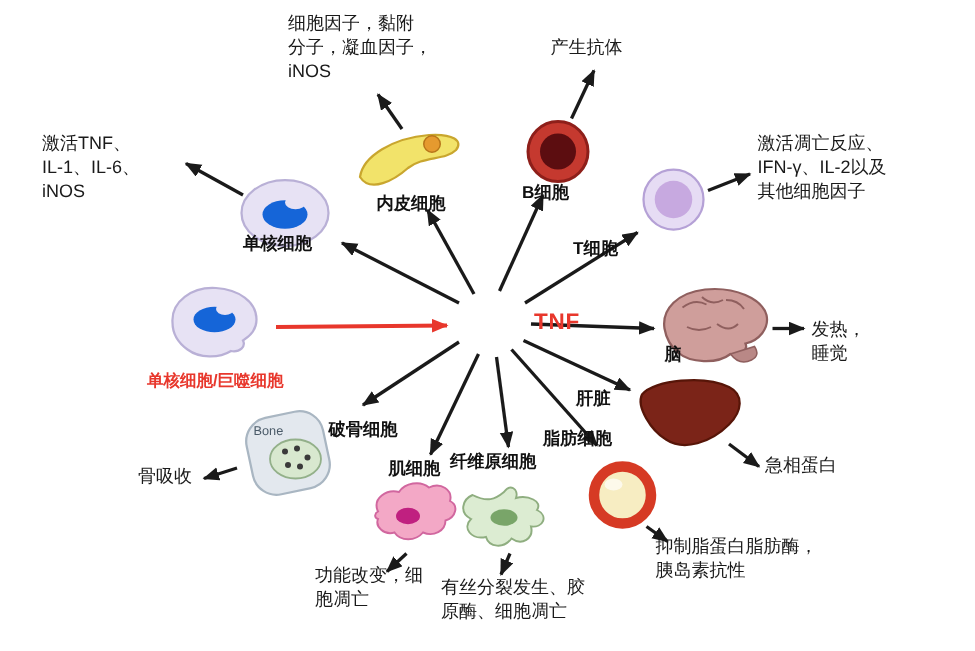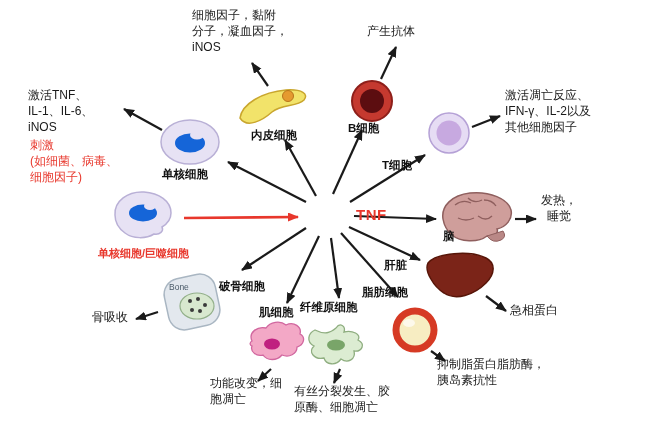--- a/index.html
+++ b/index.html
@@ -118,42 +118,39 @@
       <circle cx="415" cy="330" r="19" fill="#f7edc2" stroke="#d63a24" stroke-width="7"></circle>
       <ellipse cx="409" cy="323" rx="6" ry="4" fill="#fdfaf0" opacity="0.9"></ellipse>
     </g>
   </svg>
 
   <div class="tnf" style="left:308px;top:206px;">TNF</div>
 
   <div class="ann" style="left:28px;top:88px;">激活TNF、
 IL-1、IL-6、
 iNOS</div>
-  <div class="ann red" style="left:30px;top:138px;">刺激
-(如细菌、病毒、
-细胞因子)</div>
   <div class="ann" style="left:192px;top:8px;">细胞因子，黏附
 分子，凝血因子，
 iNOS</div>
   <div class="ann" style="left:367px;top:24px;">产生抗体</div>
   <div class="ann" style="left:505px;top:88px;">激活凋亡反应、
 IFN-γ、IL-2以及
 其他细胞因子</div>
-  <div class="ann" style="left:541px;top:193px;text-align:center;">发热，
+  <div class="ann" style="left:541px;top:212px;">发热，
 睡觉</div>
   <div class="ann" style="left:510px;top:303px;">急相蛋白</div>
   <div class="ann" style="left:92px;top:310px;">骨吸收</div>
   <div class="ann" style="left:210px;top:376px;">功能改变，细
 胞凋亡</div>
   <div class="ann" style="left:437px;top:357px;">抑制脂蛋白脂肪酶，
 胰岛素抗性</div>
   <div class="ann" style="left:294px;top:384px;">有丝分裂发生、胶
 原酶、细胞凋亡</div>
 
-  <div class="node-label" style="left:162px;top:167px;font-family:Liberation Serif, serif;">单核细胞</div>
+  <div class="node-label" style="left:162px;top:155px;font-family:Liberation Serif, serif;">单核细胞</div>
   <div class="node-label red" style="left:98px;top:246px;font-size:11px;">单核细胞/巨噬细胞</div>
   <div class="node-label" style="left:251px;top:128px;">内皮细胞</div>
   <div class="node-label" style="left:348px;top:121px;">B细胞</div>
   <div class="node-label" style="left:382px;top:158px;">T细胞</div>
   <div class="node-label" style="left:443px;top:229px;">脑</div>
   <div class="node-label" style="left:384px;top:258px;">肝脏</div>
   <div class="node-label" style="left:219px;top:279px;">破骨细胞</div>
   <div class="node-label" style="left:259px;top:305px;">肌细胞</div>
   <div class="node-label" style="left:300px;top:300px;">纤维原细胞</div>
   <div class="node-label" style="left:362px;top:285px;">脂肪细胞</div>

